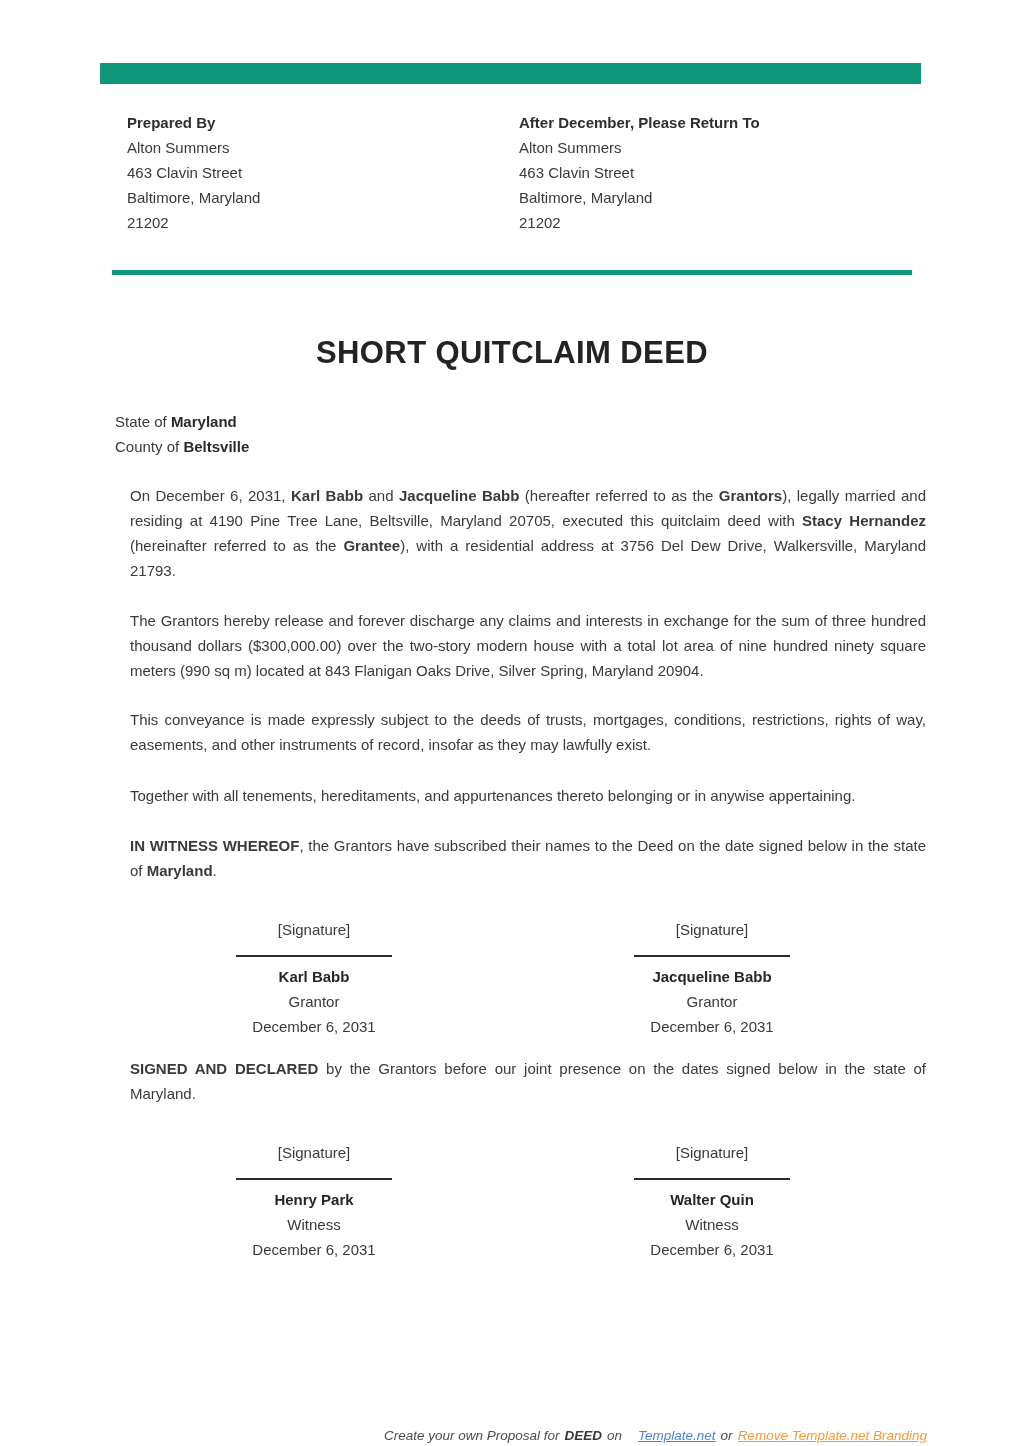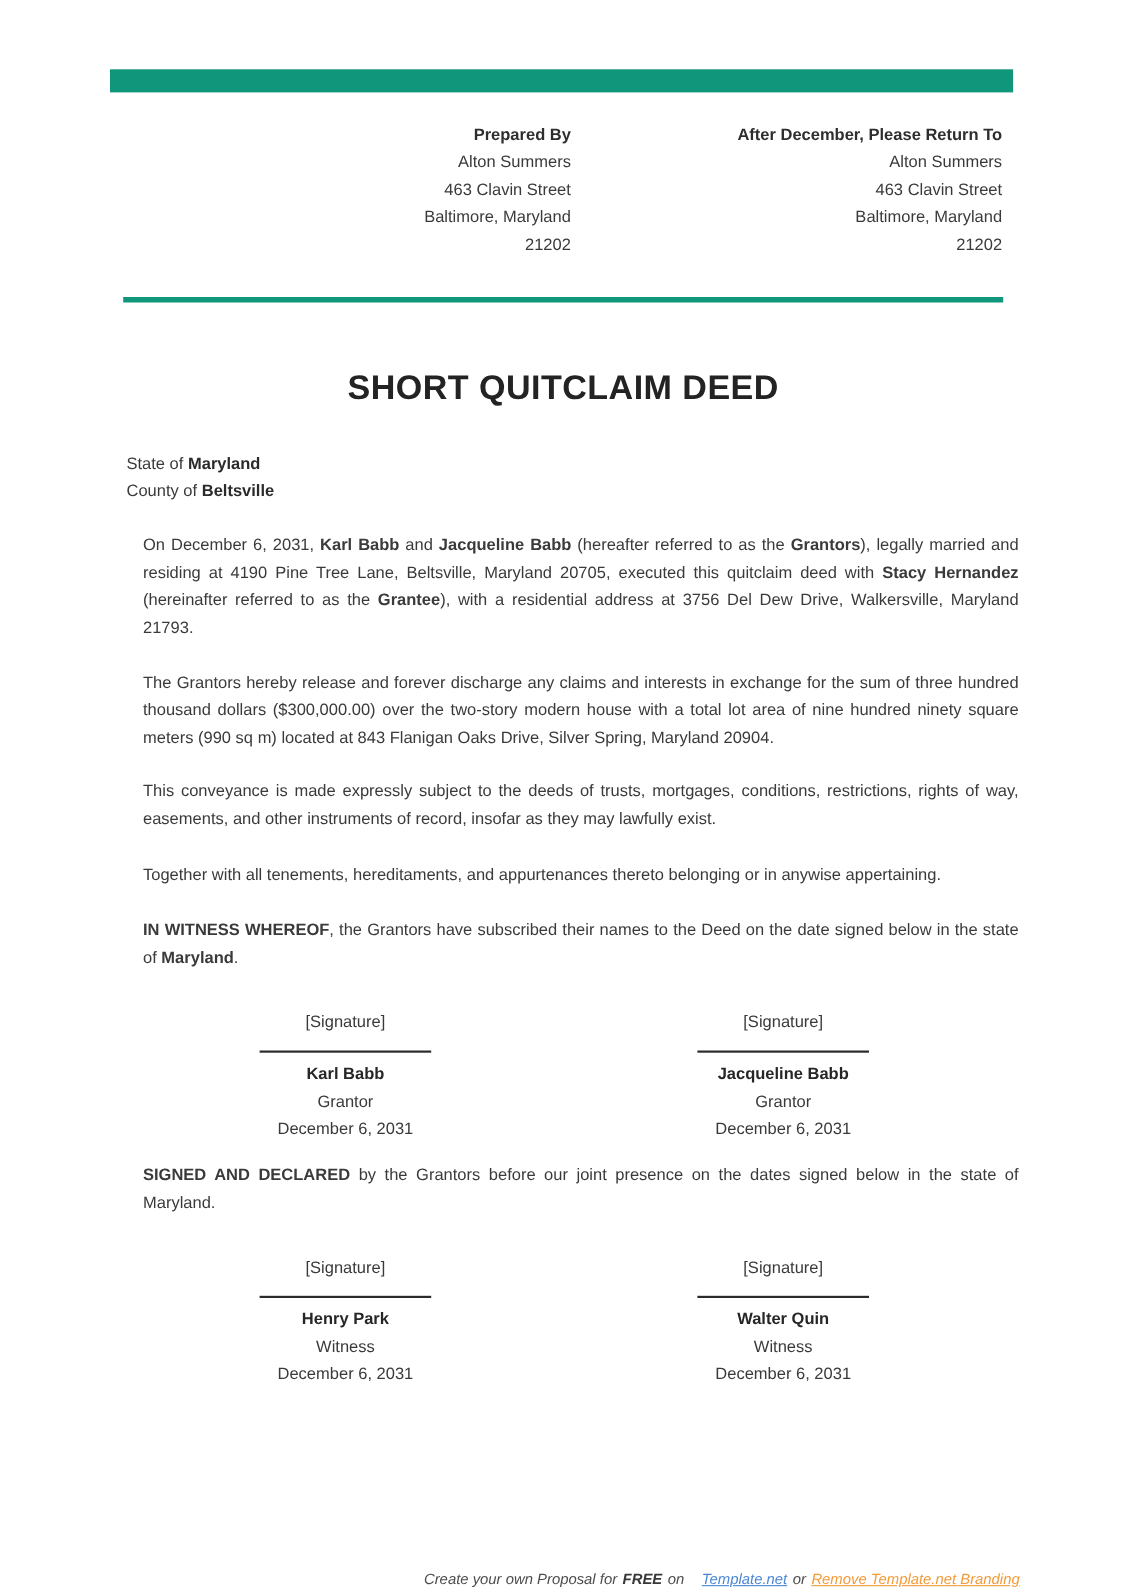--- a/index.html
+++ b/index.html
@@ -21,21 +21,21 @@
   }
   .accent-bar{
     position:absolute;left:100px;top:63px;
     width:821px;height:21px;
     background:var(--accent);
   }
   .addr-row{
     position:absolute;left:127px;top:110px;width:784px;
     display:flex;
   }
-  .addr-block{width:401px;text-align:right;}
+  .addr-block{width:401px;}
   .addr-title{font-weight:700;color:#2E2E2E;}
   .divider{
     position:absolute;left:112px;top:270px;
     width:800px;height:5px;
     background:var(--accent);
   }
   .doc-title{
     position:absolute;left:0;top:334px;width:100%;
     margin:0;text-align:center;
     font-size:31px;line-height:38px;font-weight:700;
@@ -148,20 +148,20 @@
       <div class="sig-ph">[Signature]</div>
       <div class="sig-line"></div>
       <div class="sig-name">Walter Quin</div>
       <div class="sig-role">Witness</div>
       <div class="sig-date">December 6, 2031</div>
     </div>
   </div>
 
   <div class="footer">
     <span>Create your own Proposal for</span>
-    <span class="bold">FREE</span>
+    <span class="bold">DEED</span>
     <span>on</span>
     <a class="link-blue">Template.net</a>
     <span>or</span>
     <a class="link-orange">Remove Template.net Branding</a>
   </div>
 
 </div>
 
 </body></html>

